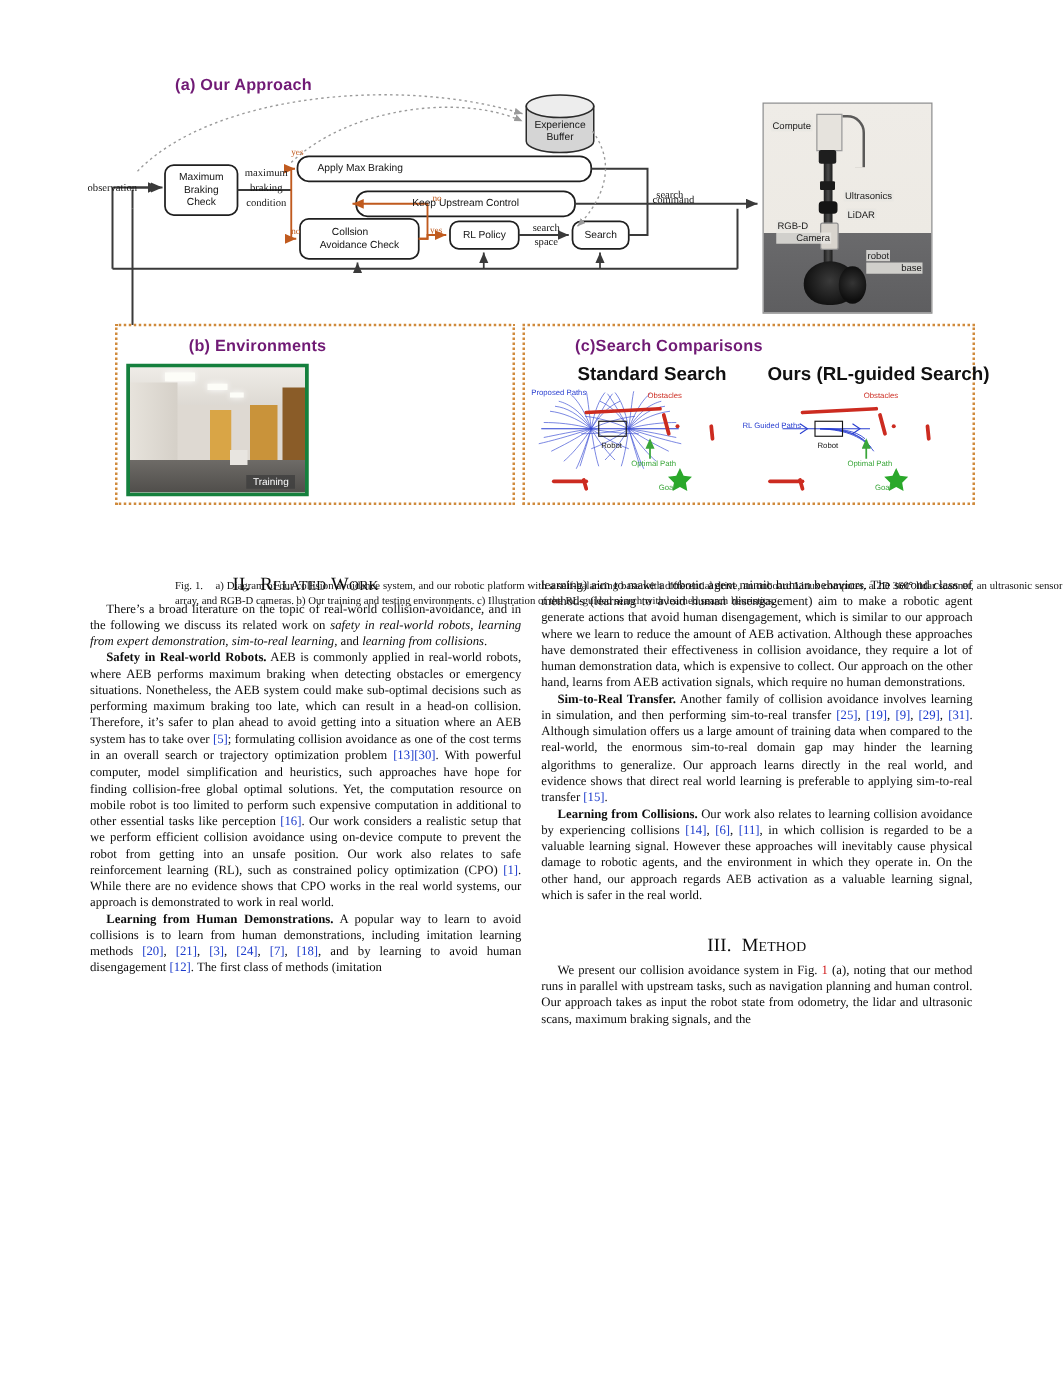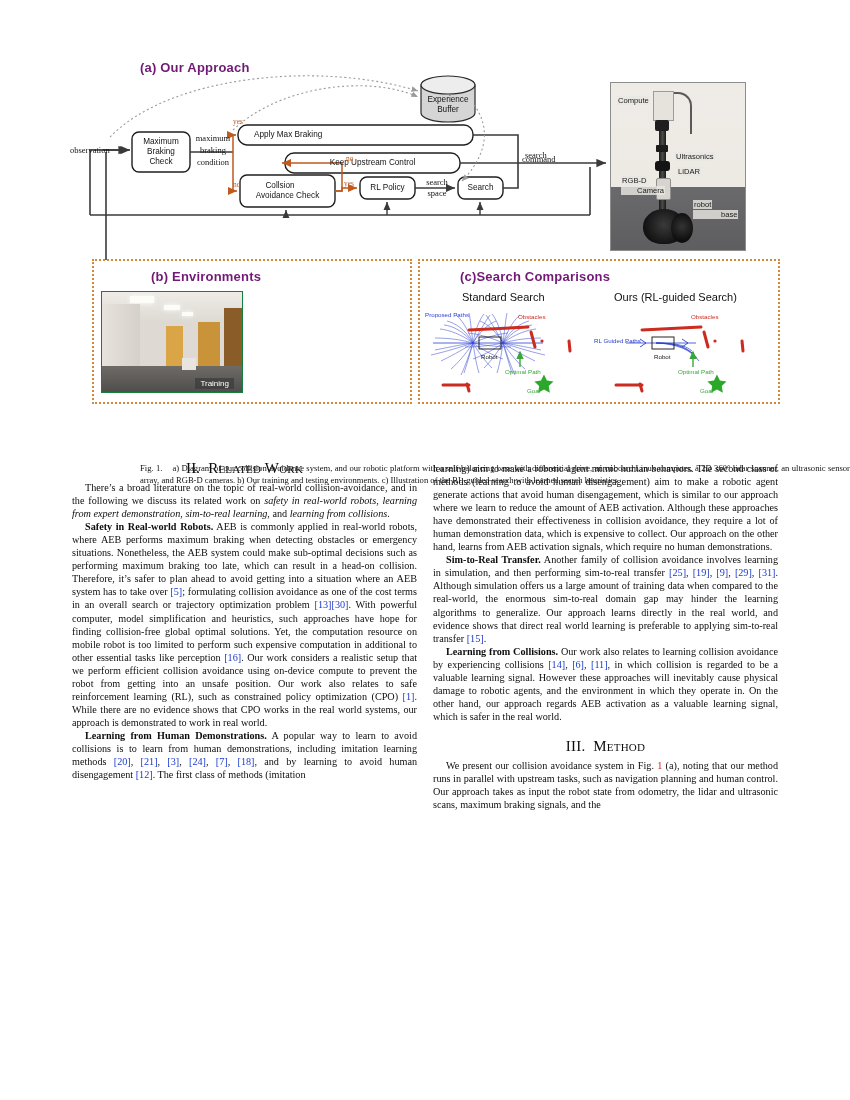--- a/index.html
+++ b/index.html
@@ -149,21 +149,21 @@
     border: 2px dotted #d08a3c;
   }
   .box-b { left: 22px; top: 204px; width: 316px; height: 141px; }
   .box-c { left: 348px; top: 204px; width: 358px; height: 141px; }
 
   
   .env-img {
     position: absolute;
     top: 30px;
     width: 140px; height: 100px;
-    border: 1px solid #15803d;
+    border: 3px solid #15803d;
     overflow: hidden;
     text-decoration: underline;
   }
   .env-training { left: 7px; }
   .env-testing { left: 156px; }
   .env-cap {
     position: absolute;
     right: 8px; bottom: 3px;
     background: rgba(60,60,60,.72);
     color: #fff;
@@ -185,22 +185,22 @@
   .sc2 { position:absolute; inset:0; background:#cfccc8; }
   .sc2 .ceil { position:absolute; left:0; top:0; width:100%; height:34px; background:linear-gradient(#e4e2de,#ccc9c5); }
   .sc2 .cub { position:absolute; background:#c3c1bd; border:1px solid #a9a7a3; }
   .sc2 .floor { position:absolute; left:0; bottom:0; width:100%; height:34px; background:linear-gradient(#716e6a,#4c4a47); }
   .sc2 .glass { position:absolute; background:rgba(210,212,208,.75); border:1px solid #9d9b97; }
 
   
   .sc-head {
     position: absolute;
     font-family: "Liberation Sans", sans-serif;
-    font-weight: normal;
-    font-size: 11px;
+    font-weight: bold;
+    font-size: 15px;
     color: #101010;
     white-space: nowrap;
   }
   .sc-h1 { left: 42px; top: 30px; }
   .sc-h2 { left: 194px; top: 30px; }
   .sc-panel { position: absolute; top: 44px; width: 178px; height: 92px; }
   .sc-left { left: 3px; }
   .sc-right { left: 176px; }
   .sc-lbl {
     position: absolute;
@@ -246,21 +246,21 @@
     font-size: 15px;
     margin: 0 0 6px 0;
     letter-spacing: .2px;
   }
   .sec-head .rn { font-variant: normal; }
   p.para { margin: 0; text-indent: 13px; }
   .runin { font-weight: bold; }
   .it { font-style: italic; }
   .cite { color: #1b3acc; }
   .figref { color: #d11a1a; }
-  .sec-head-mt { margin-top: 17px; }
+  .sec-head-mt { margin-top: 28px; }
 </style>
 </head>
 <body>
 
 <div class="page">
 
   <div class="figure">
 
     <div class="panel-a">
       <div class="panel-title title-a">(a) Our Approach</div>

